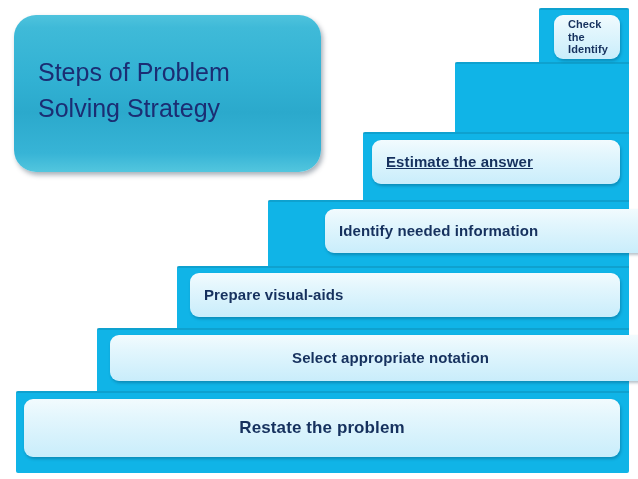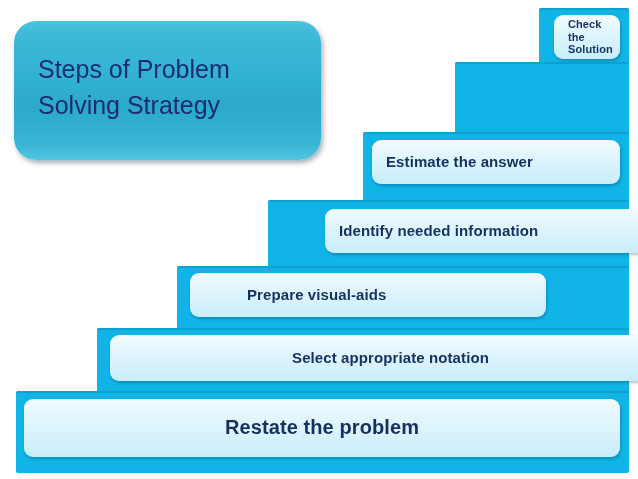--- a/index.html
+++ b/index.html
@@ -56,23 +56,23 @@
   }
   .align-left   { justify-content: flex-start; }
   .align-left .label   { text-align: left; padding-left: 14px; }
   .align-center { justify-content: center; }
   .align-center .label { text-align: center; }
 
   
   #title-panel {
     position: absolute;
     left: 14px;
-    top: 21px;
+    top: 15px;
     width: 307px;
-    height: 139px;
+    height: 157px;
     box-sizing: border-box;
     border-radius: 22px;
     background:
       linear-gradient(to bottom,
         #4fc3dd 0%,
         #3fbad8 8%,
         #31b1d3 42%,
         #2ba9cc 62%,
         #37b4d6 88%,
         #53c6de 100%);
@@ -97,41 +97,41 @@
   <div class="stair" style="left:539px; top:8px;  width:90px;  height:68px;"></div>
   <div class="stair" style="left:455px; top:62px; width:174px; height:74px;"></div>
   <div class="stair" style="left:363px; top:132px; width:266px; height:72px;"></div>
   <div class="stair" style="left:268px; top:200px; width:361px; height:70px;"></div>
   <div class="stair" style="left:177px; top:266px; width:452px; height:66px;"></div>
   <div class="stair" style="left:97px;  top:328px; width:532px; height:67px;"></div>
   <div class="stair" style="left:16px;  top:391px; width:613px; height:82px;"></div>
 
   <div class="step-box align-left" style="left:554px; top:15px; width:66px; height:44px; font-size:11px;">
     <span class="label">Check the
-Solution</span>
+Identify</span>
   </div>
 
 
-  <div class="step-box align-left" style="left:372px; top:140px; width:248px; height:44px; font-size:15px;">
+  <div class="step-box align-left" style="left:372px; top:140px; width:248px; height:44px; font-size:15px;text-decoration:underline;">
     <span class="label">Estimate the answer</span>
   </div>
 
   <div class="step-box align-left" style="left:281px; top:209px; width:339px; height:44px; font-size:15px;margin-left:44px;">
     <span class="label">Identify needed information</span>
   </div>
 
-  <div class="step-box align-left" style="left:190px; top:273px; width:356px; height:44px; font-size:15px;padding-left:43px;">
+  <div class="step-box align-left" style="left:190px; top:273px; width:430px; height:44px; font-size:15px;">
     <span class="label">Prepare visual-aids</span>
   </div>
 
   <div class="step-box align-center" style="left:110px; top:335px; width:561px; height:46px; font-size:15px;">
     <span class="label">Select appropriate notation</span>
   </div>
 
-  <div class="step-box align-center" style="left:24px; top:399px; width:596px; height:58px; font-size:20px;">
+  <div class="step-box align-center" style="left:24px; top:399px; width:596px; height:58px; font-size:17px;">
     <span class="label">Restate the problem</span>
   </div>
 
   <div id="title-panel">
     <span class="title-text">Steps of Problem
 Solving Strategy</span>
   </div>
 
 </div>
 

